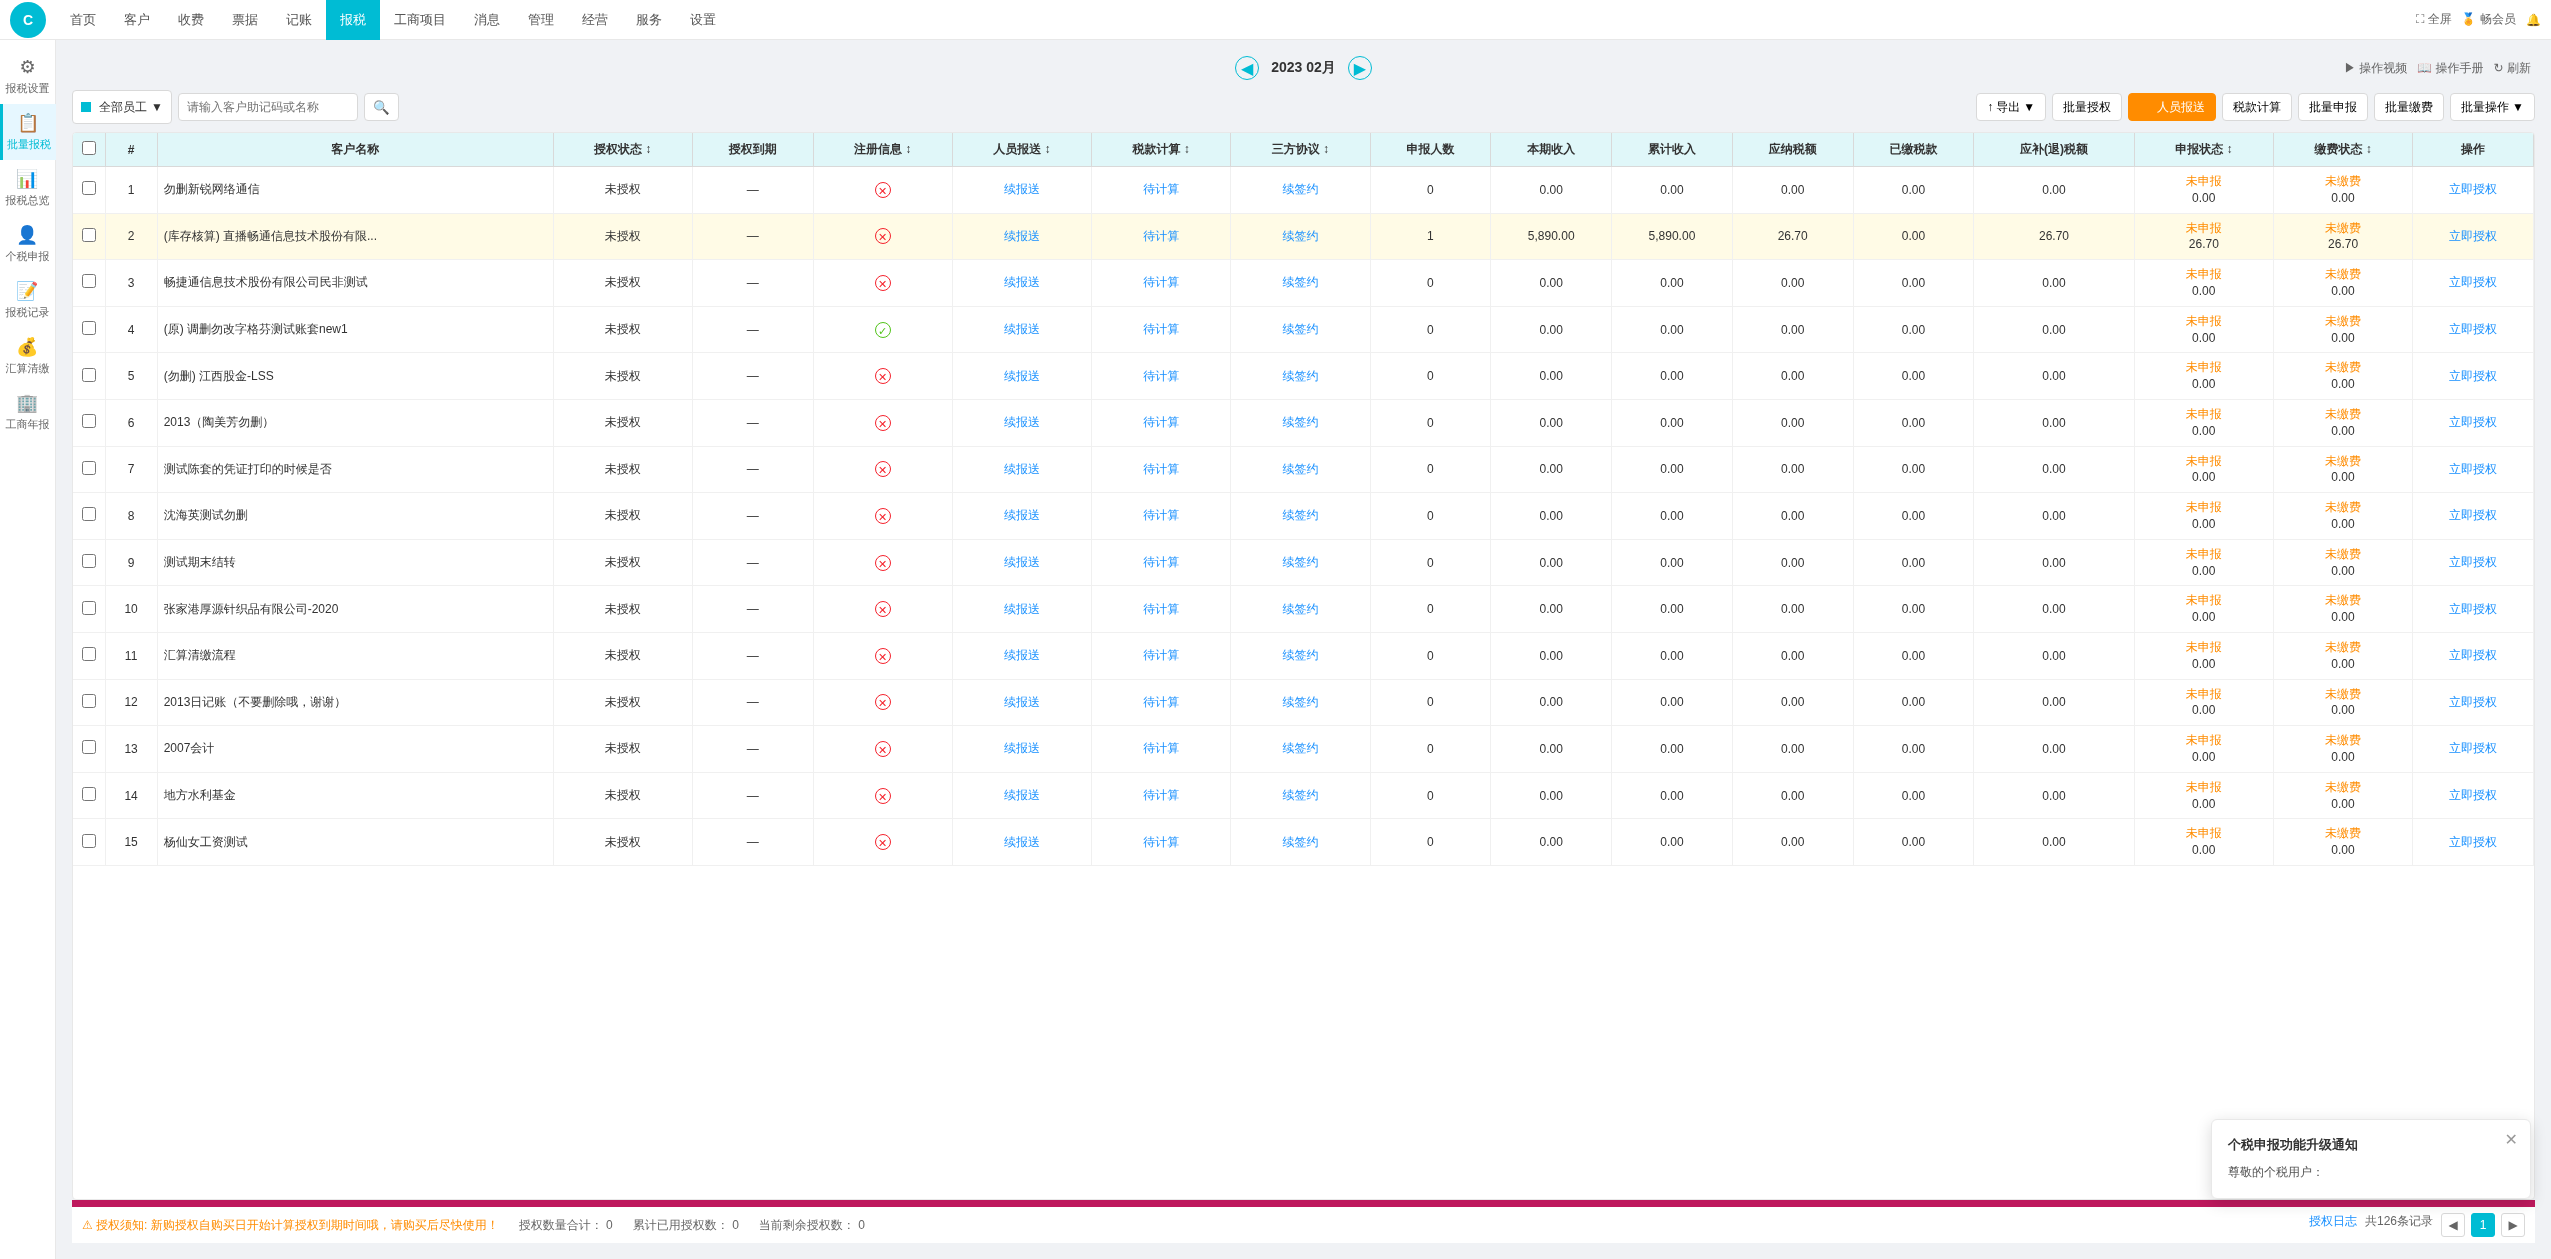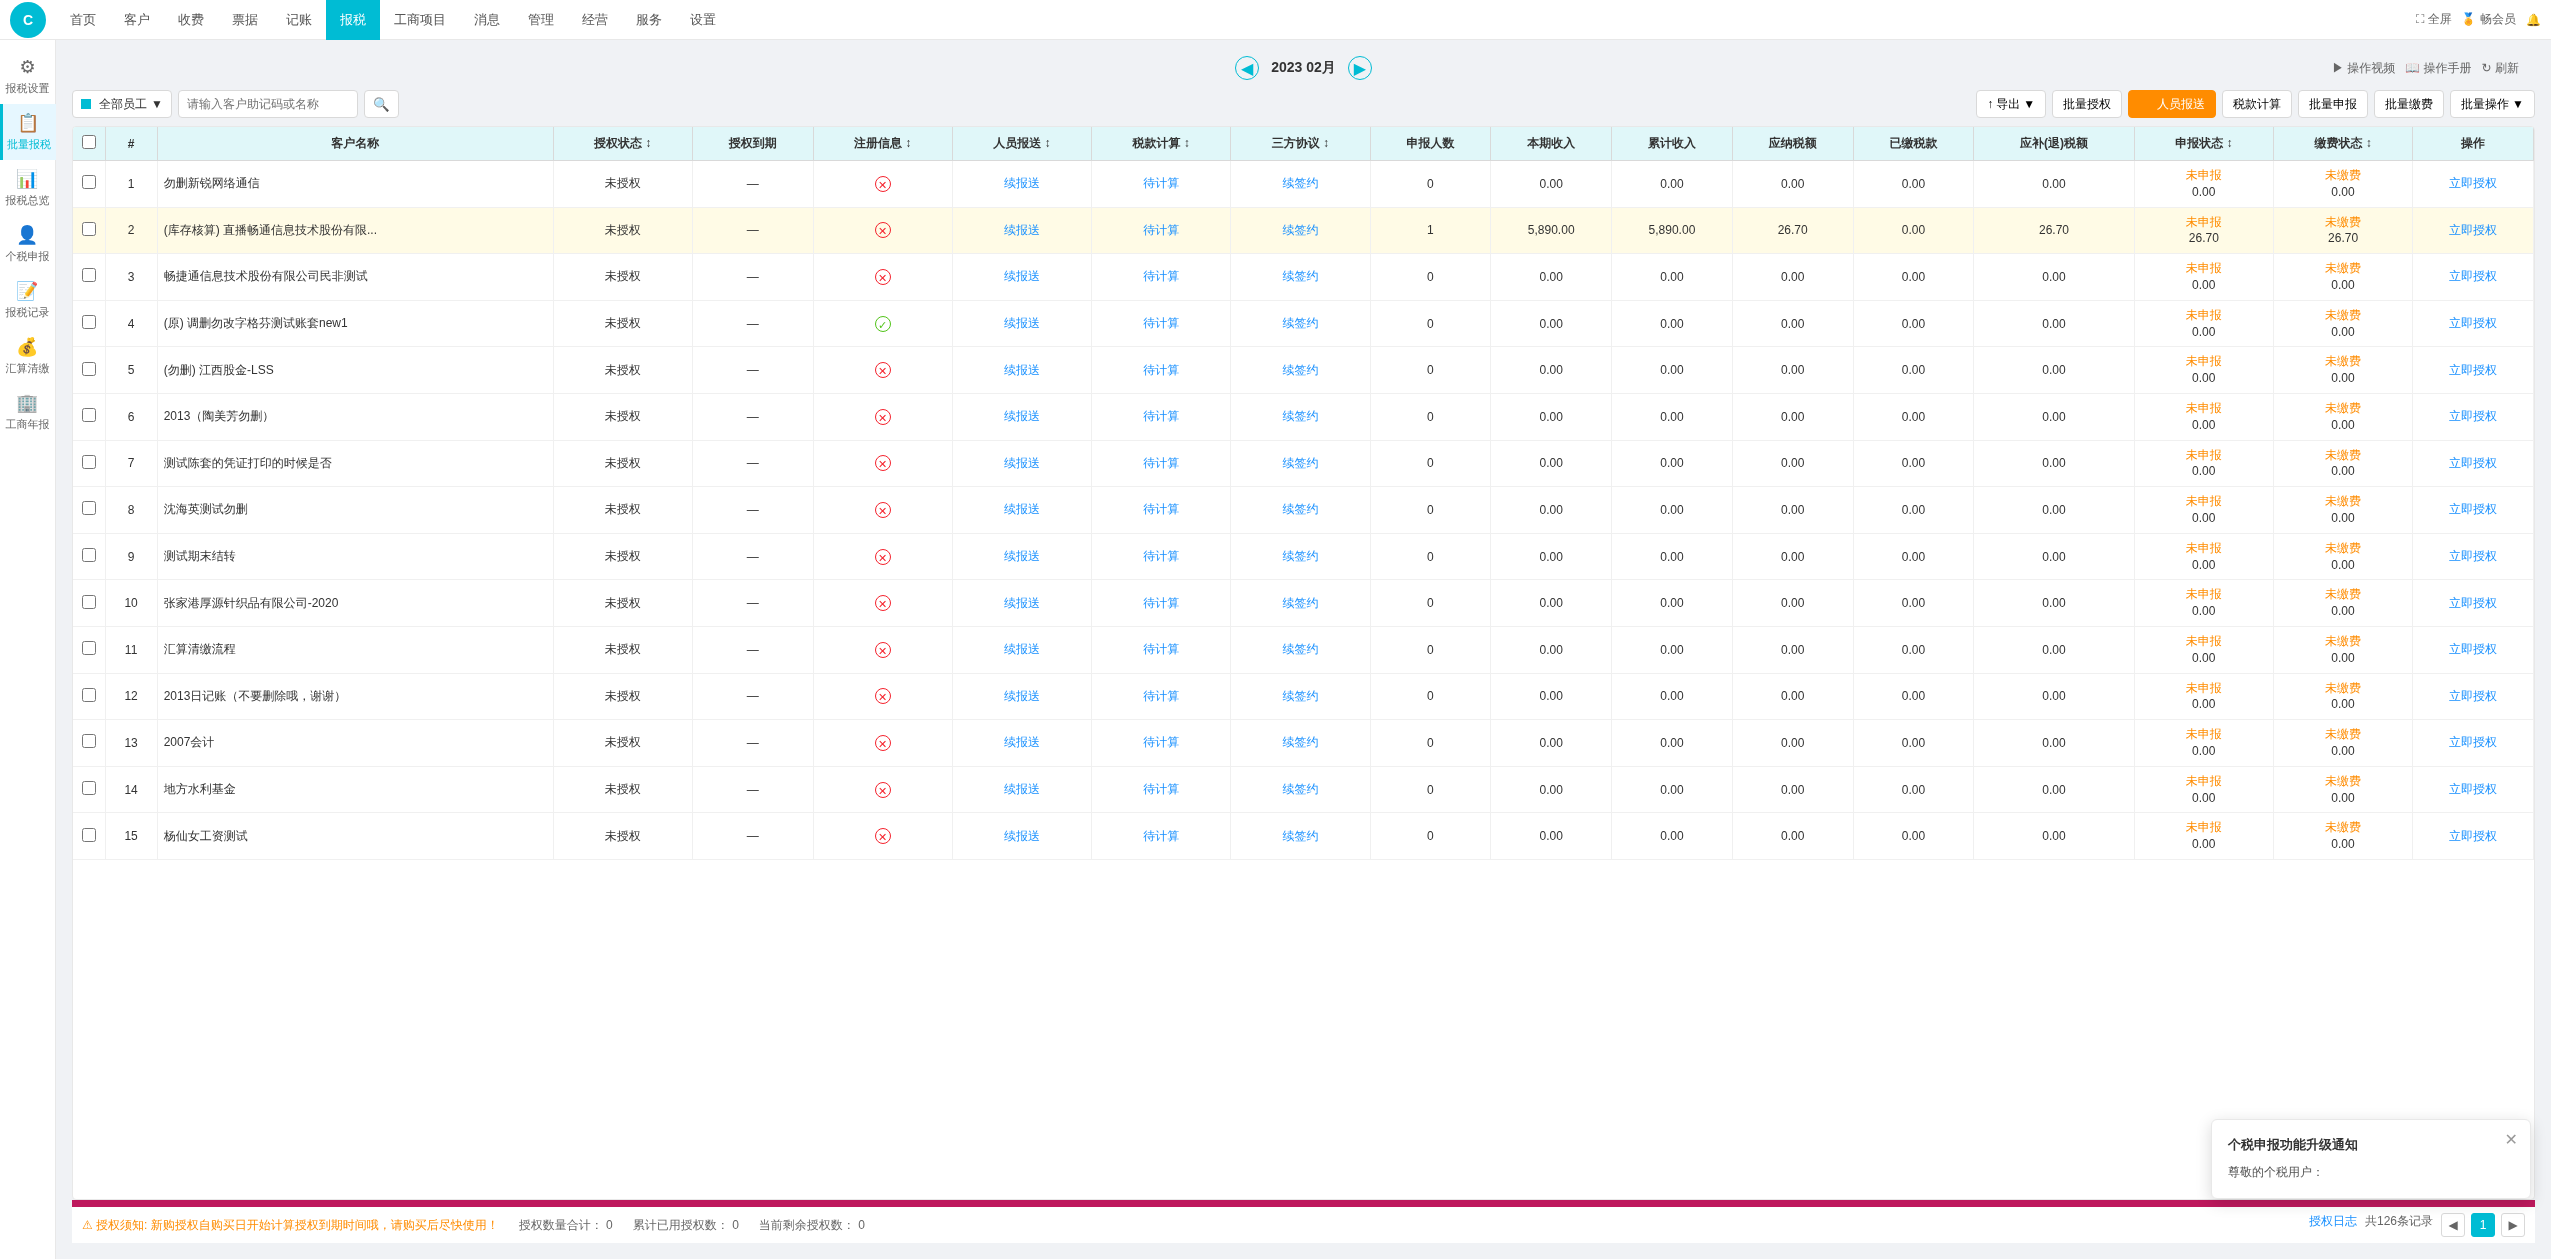--- a/index.html
+++ b/index.html
@@ -41,21 +41,21 @@
       display: flex; align-items: center; justify-content: center; margin-bottom: 10px; gap: 12px;
     }
     .month-nav .arrow { cursor: pointer; color: #00bcd4; font-size: 16px; width: 24px; height: 24px; display: flex; align-items: center; justify-content: center; border-radius: 50%; border: 1px solid #00bcd4; }
     .month-nav .month-text { font-size: 14px; font-weight: bold; color: #333; }
 
     
     .toolbar {
       display: flex; align-items: center; margin-bottom: 8px; gap: 8px;
     }
     .toolbar .filter-group { display: flex; align-items: center; gap: 6px; }
-    .toolbar .select-box { border: 1px solid #d9d9d9; border-radius: 4px; padding: 4px 8px; font-size: 12px; background: #fff; height: 28px; display: flex; align-items: center; gap: 4px; cursor: pointer; }
+    .toolbar .select-box { border: 1px solid #d9d9d9; border-radius: 4px; padding: 4px 8px; font-size: 12px; background: #fff; height: 34px; display: flex; align-items: center; gap: 4px; cursor: pointer; }
     .toolbar .search-input { border: 1px solid #d9d9d9; border-radius: 4px; padding: 4px 8px; font-size: 12px; width: 180px; height: 28px; }
     .toolbar .search-btn { border: 1px solid #d9d9d9; border-radius: 4px; padding: 4px 8px; background: #fff; cursor: pointer; height: 28px; }
     .toolbar .right-btns { margin-left: auto; display: flex; align-items: center; gap: 6px; }
     .btn { border: 1px solid #d9d9d9; border-radius: 4px; padding: 4px 10px; font-size: 12px; background: #fff; cursor: pointer; height: 28px; display: flex; align-items: center; gap: 3px; white-space: nowrap; }
     .btn.active { background: #00bcd4; color: #fff; border-color: #00bcd4; padding-left: 28px; }
 
     
     .table-wrapper { flex: 1; overflow: auto; border: 1px solid #e8e8e8; border-radius: 4px; background: #fff; }
     table { width: 100%; border-collapse: collapse; font-size: 12px; min-width: 1600px; }
     thead tr { background: #e0f7f9; }
@@ -165,21 +165,21 @@
     <span>工商年报</span>
   </div>
 </div>
 
 <div class="main-content">
 
   <div class="month-nav">
     <div class="arrow">◀</div>
     <div class="month-text">2023 02月</div>
     <div class="arrow">▶</div>
-    <div style="position:absolute;right:32px;display:flex;gap:10px;font-size:12px;color:#666;">
+    <div style="position:absolute;right:20px;display:flex;gap:10px;font-size:12px;color:#666;">
       <span>▶ 操作视频</span>
       <span>📖 操作手册</span>
       <span>↻ 刷新</span>
     </div>
   </div>
 
   <div class="toolbar">
     <div class="filter-group">
       <div class="select-box">
         <span class="cyan-sq"></span>

